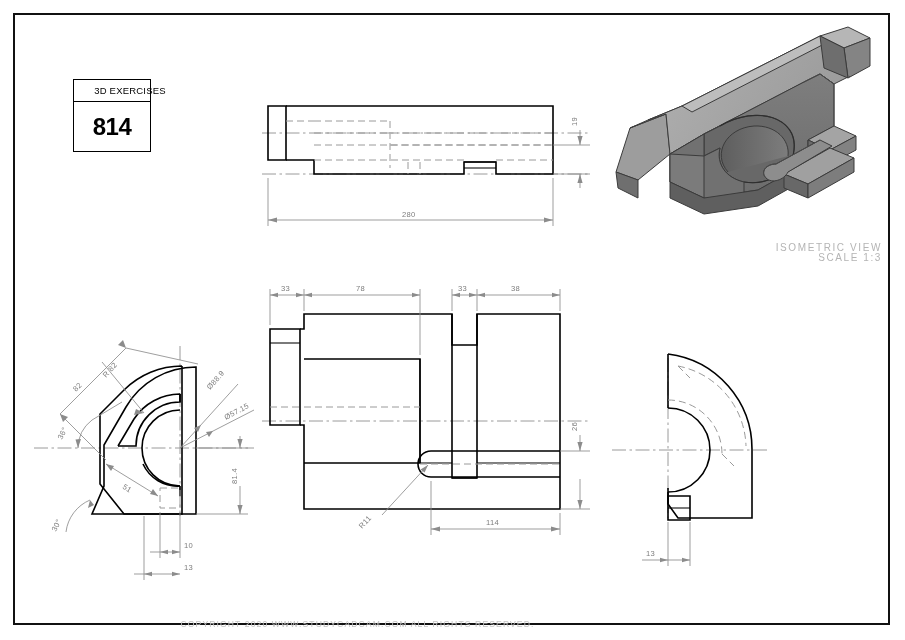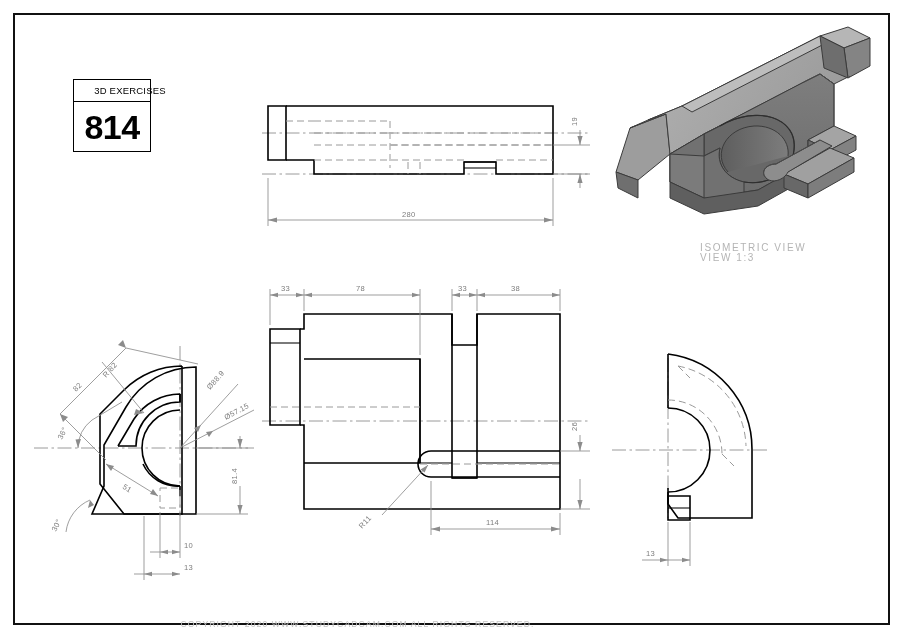--- a/index.html
+++ b/index.html
@@ -12,38 +12,38 @@
   #frame{position:absolute;left:13px;top:13px;width:877px;height:612px;
          border:2.5px solid #111;box-sizing:border-box;}
 
   
   #titleblock{position:absolute;left:73px;top:79px;width:78px;height:73px;
               border:1.6px solid #000;box-sizing:border-box;background:#fff;}
   #tb-top{height:22px;border-bottom:1.6px solid #000;box-sizing:border-box;
           display:flex;align-items:center;justify-content:center;}
   #tb-top span{font-size:9.5px;letter-spacing:.2px;white-space:nowrap;margin-left:36px;}
   #tb-num{height:49px;display:flex;align-items:center;justify-content:center;}
-  #tb-num span{font-size:34px;font-weight:bold;letter-spacing:-.5px;line-height:1;}
+  #tb-num span{font-size:24px;font-weight:bold;letter-spacing:-.5px;line-height:1;}
 
   
   .view{position:absolute;}
   svg{display:block;overflow:visible;}
   .ol{fill:none;stroke:#000;stroke-width:1.6;stroke-linejoin:miter;}
   .ol-t{fill:none;stroke:#000;stroke-width:1.05;}
   .hid{fill:none;stroke:#9a9a9a;stroke-width:1;stroke-dasharray:7 4;}
   .ctr{fill:none;stroke:#9a9a9a;stroke-width:1;stroke-dasharray:14 3.5 2.5 3.5;}
   .dim{fill:none;stroke:#8c8c8c;stroke-width:.85;}
   .dimtxt{font-family:"Liberation Sans",sans-serif;font-size:7.6px;fill:#7d7d7d;
           letter-spacing:.3px;}
   .arw{fill:#8c8c8c;}
 
   
   #iso{position:absolute;left:608px;top:22px;width:272px;height:222px;}
 
-  #isolabel{position:absolute;left:700px;top:243px;width:140px;text-align:left;
+  #isolabel{position:absolute;left:742px;top:243px;width:140px;text-align:right;
             line-height:10px;}
   #isolabel div{font-size:10px;color:#b4b4b4;letter-spacing:1.6px;white-space:nowrap;}
 
   
   #footer{position:absolute;left:0;top:613px;width:715px;text-align:center;}
   #footer span{font-size:8.6px;color:#c3c3c3;letter-spacing:1.1px;white-space:nowrap;}
 </style>
 </head>
 <body>
 
@@ -382,20 +382,20 @@
         <path d="M226,62 L226,104" fill="none" stroke="#4a4a4a"></path>
         <path d="M212,52 L226,62" fill="none" stroke="#4a4a4a"></path>
         <path d="M196,60 L212,52" fill="none" stroke="#4a4a4a"></path>
         <path d="M240,56 L242,54" fill="none" stroke="#4a4a4a"></path>
       </g>
     </svg>
   </div>
 
   <div id="isolabel">
     <div>ISOMETRIC VIEW</div>
-    <div>VIEW 1:3</div>
+    <div>SCALE 1:3</div>
   </div>
 
   <div id="footer">
     <span>COPYRIGHT  2020 WWW.STUDYCADCAM.COM ALL RIGHTS RESERVED.</span>
   </div>
 
 </div>
 
 </body></html>

